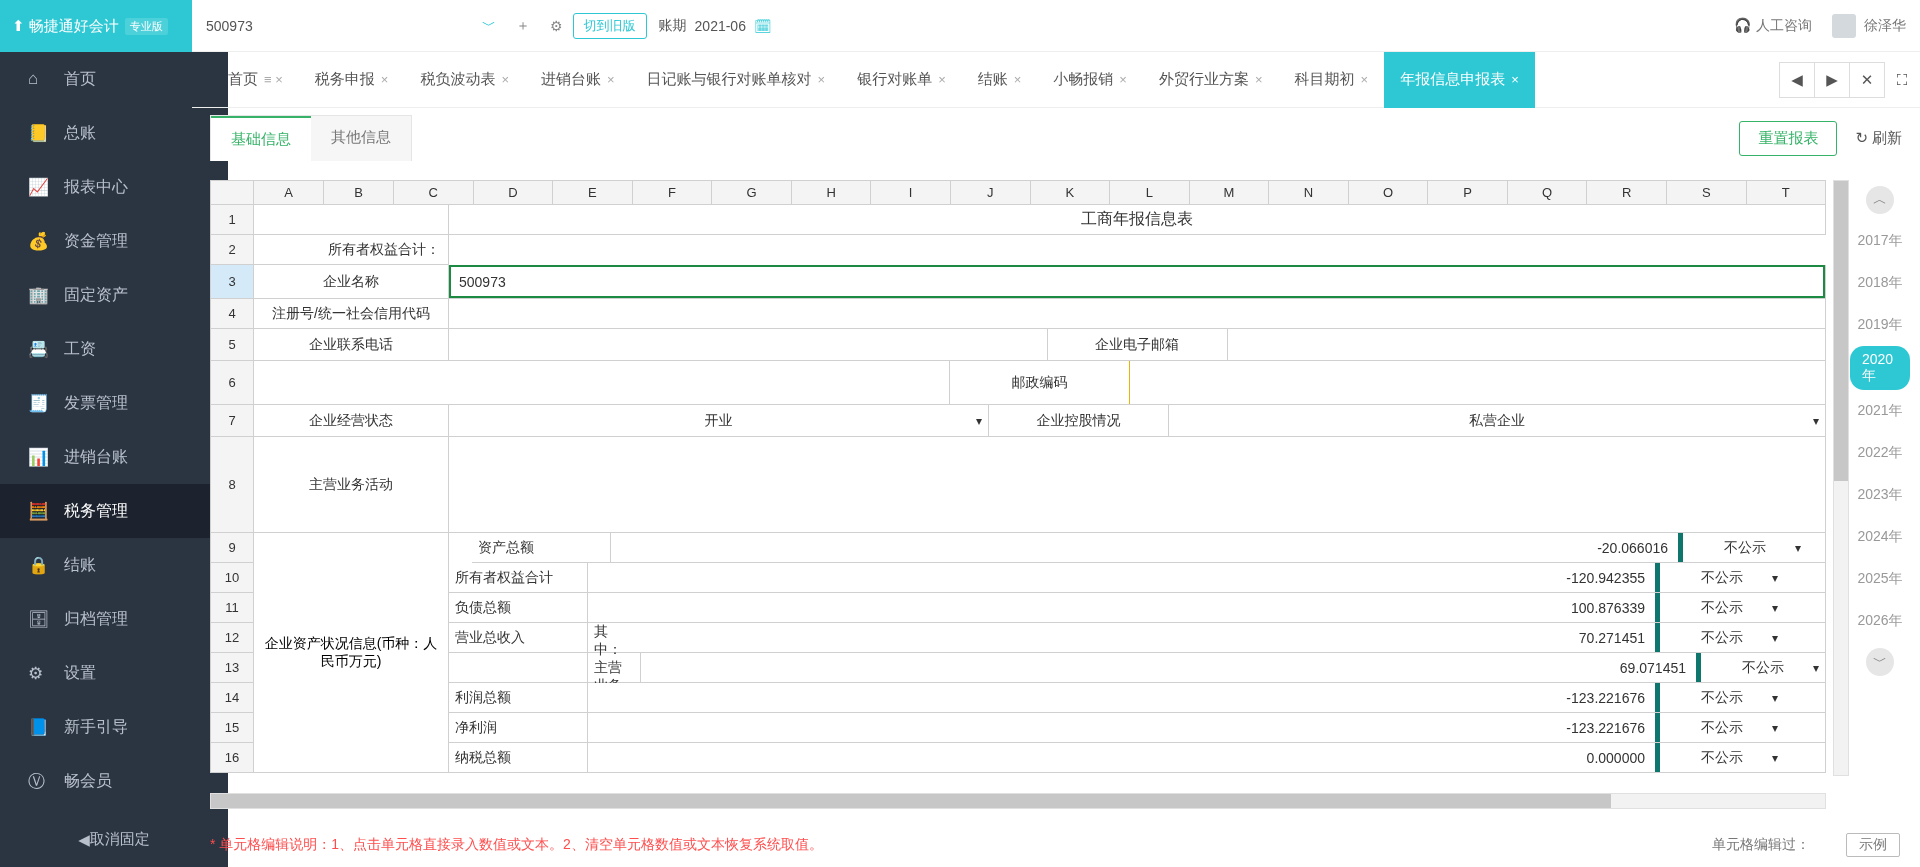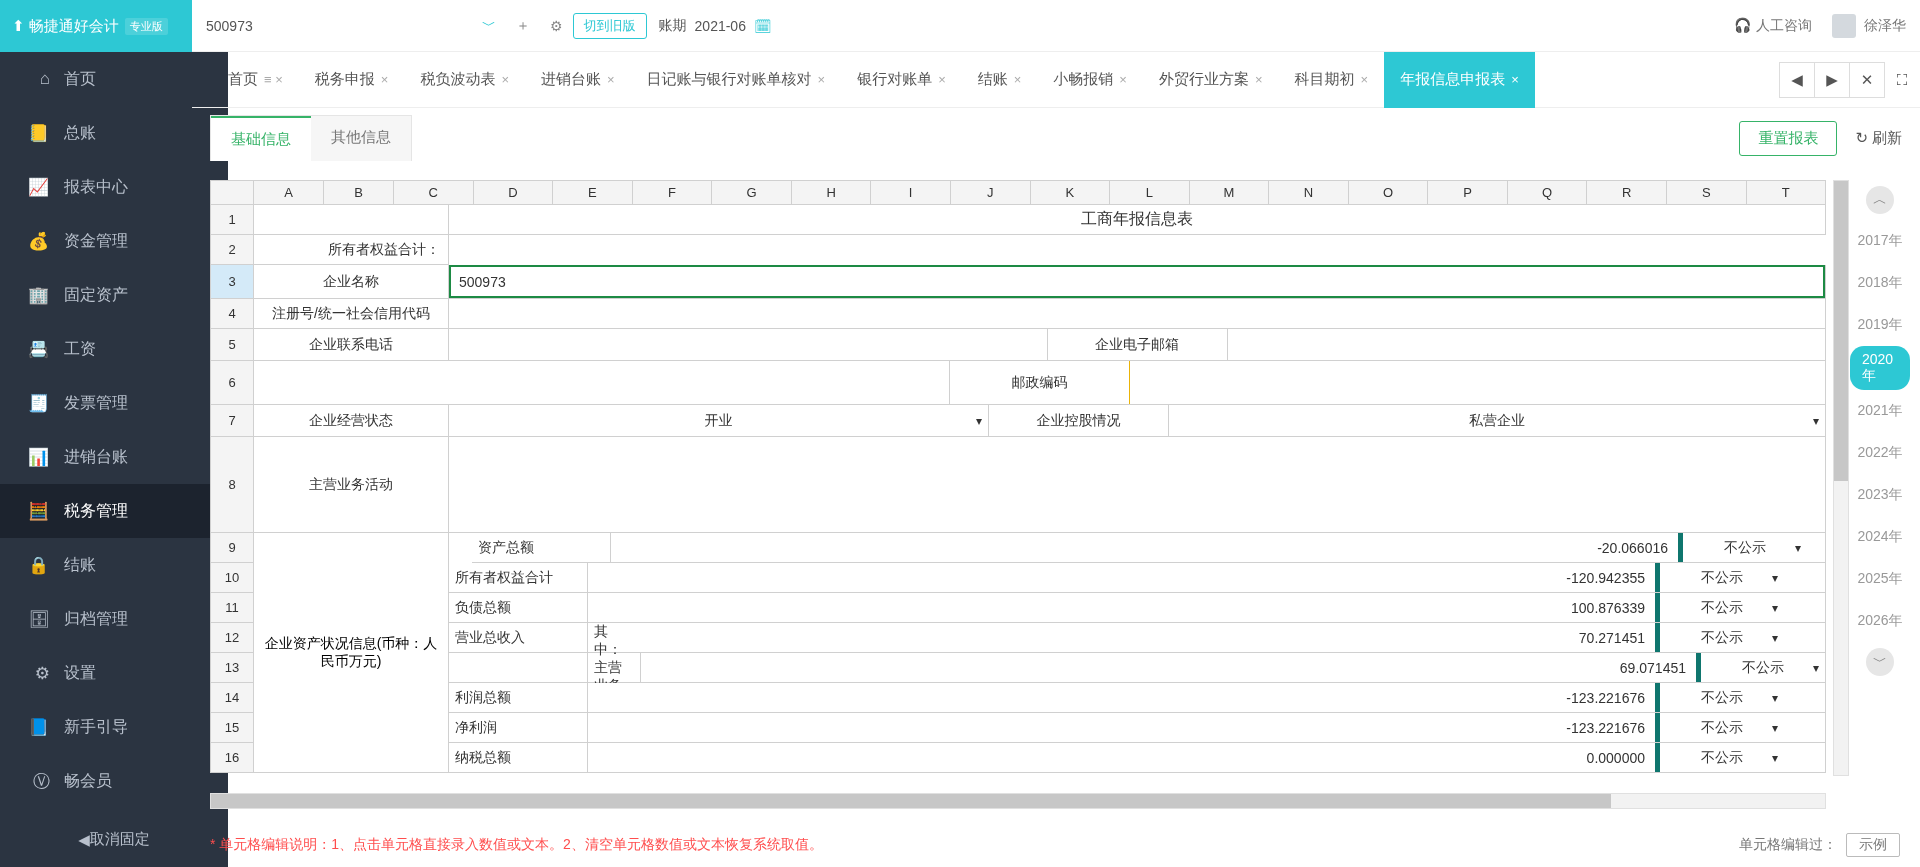--- a/index.html
+++ b/index.html
@@ -1,19 +1,19 @@
 <!DOCTYPE html>
 <html><head>
 <meta charset="utf-8">
 <style>
 * { margin: 0; padding: 0; box-sizing: border-box; font-family: "Microsoft YaHei", sans-serif; }
 body { width: 1920px; height: 867px; overflow: hidden; background: #fff; }
 
 
-.sidebar { position: absolute; left: 0; top: 0; width: 228px; height: 867px; background: #2b3441; color: #b8c0cc; text-align: right; }
+.sidebar { position: absolute; left: 0; top: 0; width: 228px; height: 867px; background: #2b3441; color: #b8c0cc; }
 .logo-area { height: 52px; background: #2dc8d4; color: #fff; display: flex; align-items: center; padding: 0 12px; font-size: 15px; }
 .logo-area .badge { font-size: 11px; margin-left: 6px; background: rgba(255,255,255,0.15); padding: 1px 5px; border-radius: 2px; }
 .nav-item { height: 54px; display: flex; align-items: center; padding: 0 28px; font-size: 16px; cursor: pointer; }
 .nav-item.active { background: #1c232e; color: #fff; }
 .nav-item .icon { width: 22px; margin-right: 14px; font-size: 17px; }
 .nav-pin { position: absolute; bottom: 18px; left: 0; right: 0; display: flex; align-items: center; justify-content: center; font-size: 15px; color: #b8c0cc; cursor: pointer; }
 
 
 .topbar { position: absolute; left: 192px; top: 0; right: 0; height: 52px; background: #fff; border-bottom: 1px solid #eee; display: flex; align-items: center; padding: 0 14px; font-size: 14px; color: #555; }
 .company-select { width: 300px; display: flex; align-items: center; justify-content: space-between; padding-right: 10px; }
@@ -76,22 +76,22 @@
 
 
 .year-rail { position: absolute; right: 10px; top: 180px; width: 60px; display: flex; flex-direction: column; align-items: center; gap: 0; font-size: 14px; color: #999; }
 .year-rail .arrow { width: 28px; height: 28px; border-radius: 50%; background: #e6e6e6; color: #888; display: flex; align-items: center; justify-content: center; margin: 6px 0; cursor: pointer; }
 .year-rail .yr { padding: 12px 0; cursor: pointer; }
 .year-rail .yr.cur { background: #2dc8d4; color: #fff; border-radius: 14px; padding: 5px 12px; }
 
 
 .footer { position: absolute; left: 210px; right: 20px; bottom: 10px; display: flex; align-items: center; font-size: 14px; }
 .footer .hint { color: #ff4d4d; }
-.footer .right { margin-left: auto; color: #777; display: flex; align-items: center; gap: 9px; }
-.footer .eg { border: 1px solid #bbb; padding: 2px 12px; border-radius: 2px; }
+.footer .right { margin-left: auto; color: #777; display: flex; align-items: center; gap: 24px; }
+.footer .eg { border: 1px solid #bbb; padding: 2px 12px; border-radius: 2px; margin-left: 12px; }
 </style>
 </head>
 <body>
 
 <div class="sidebar">
   <div class="logo-area">
     <span>⬆ <span>畅捷通好会计</span></span>
     <span class="badge">专业版</span>
   </div>
   <div id="nav">

